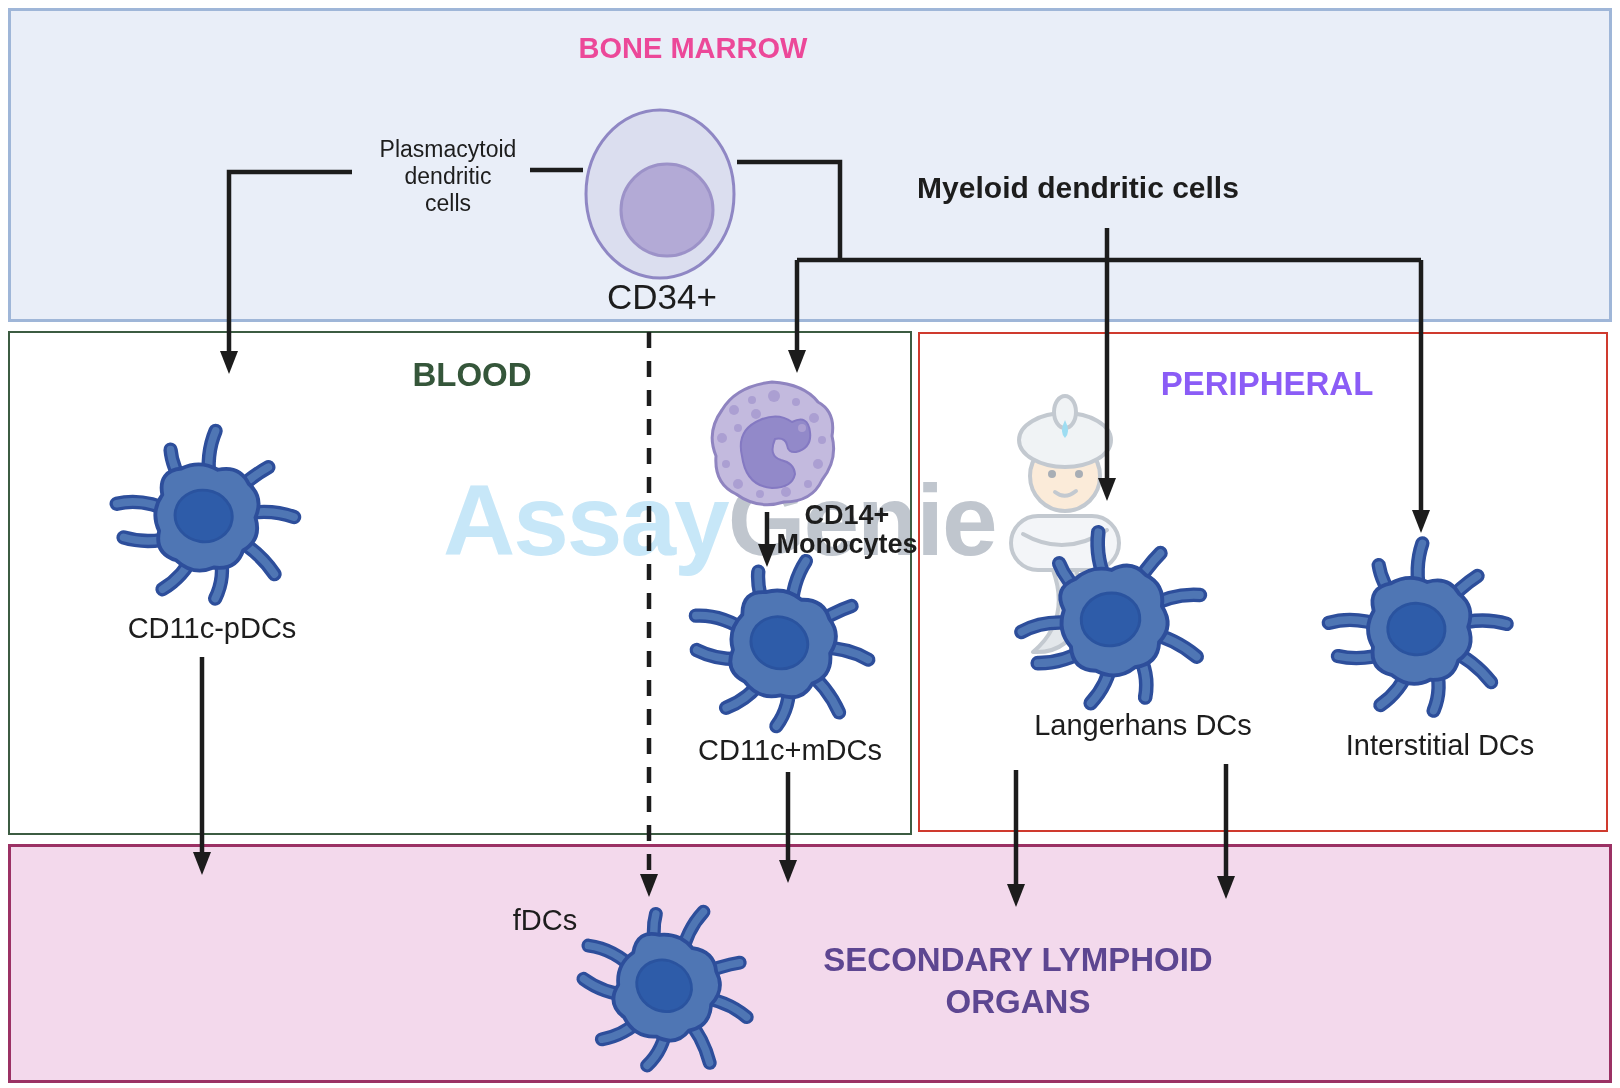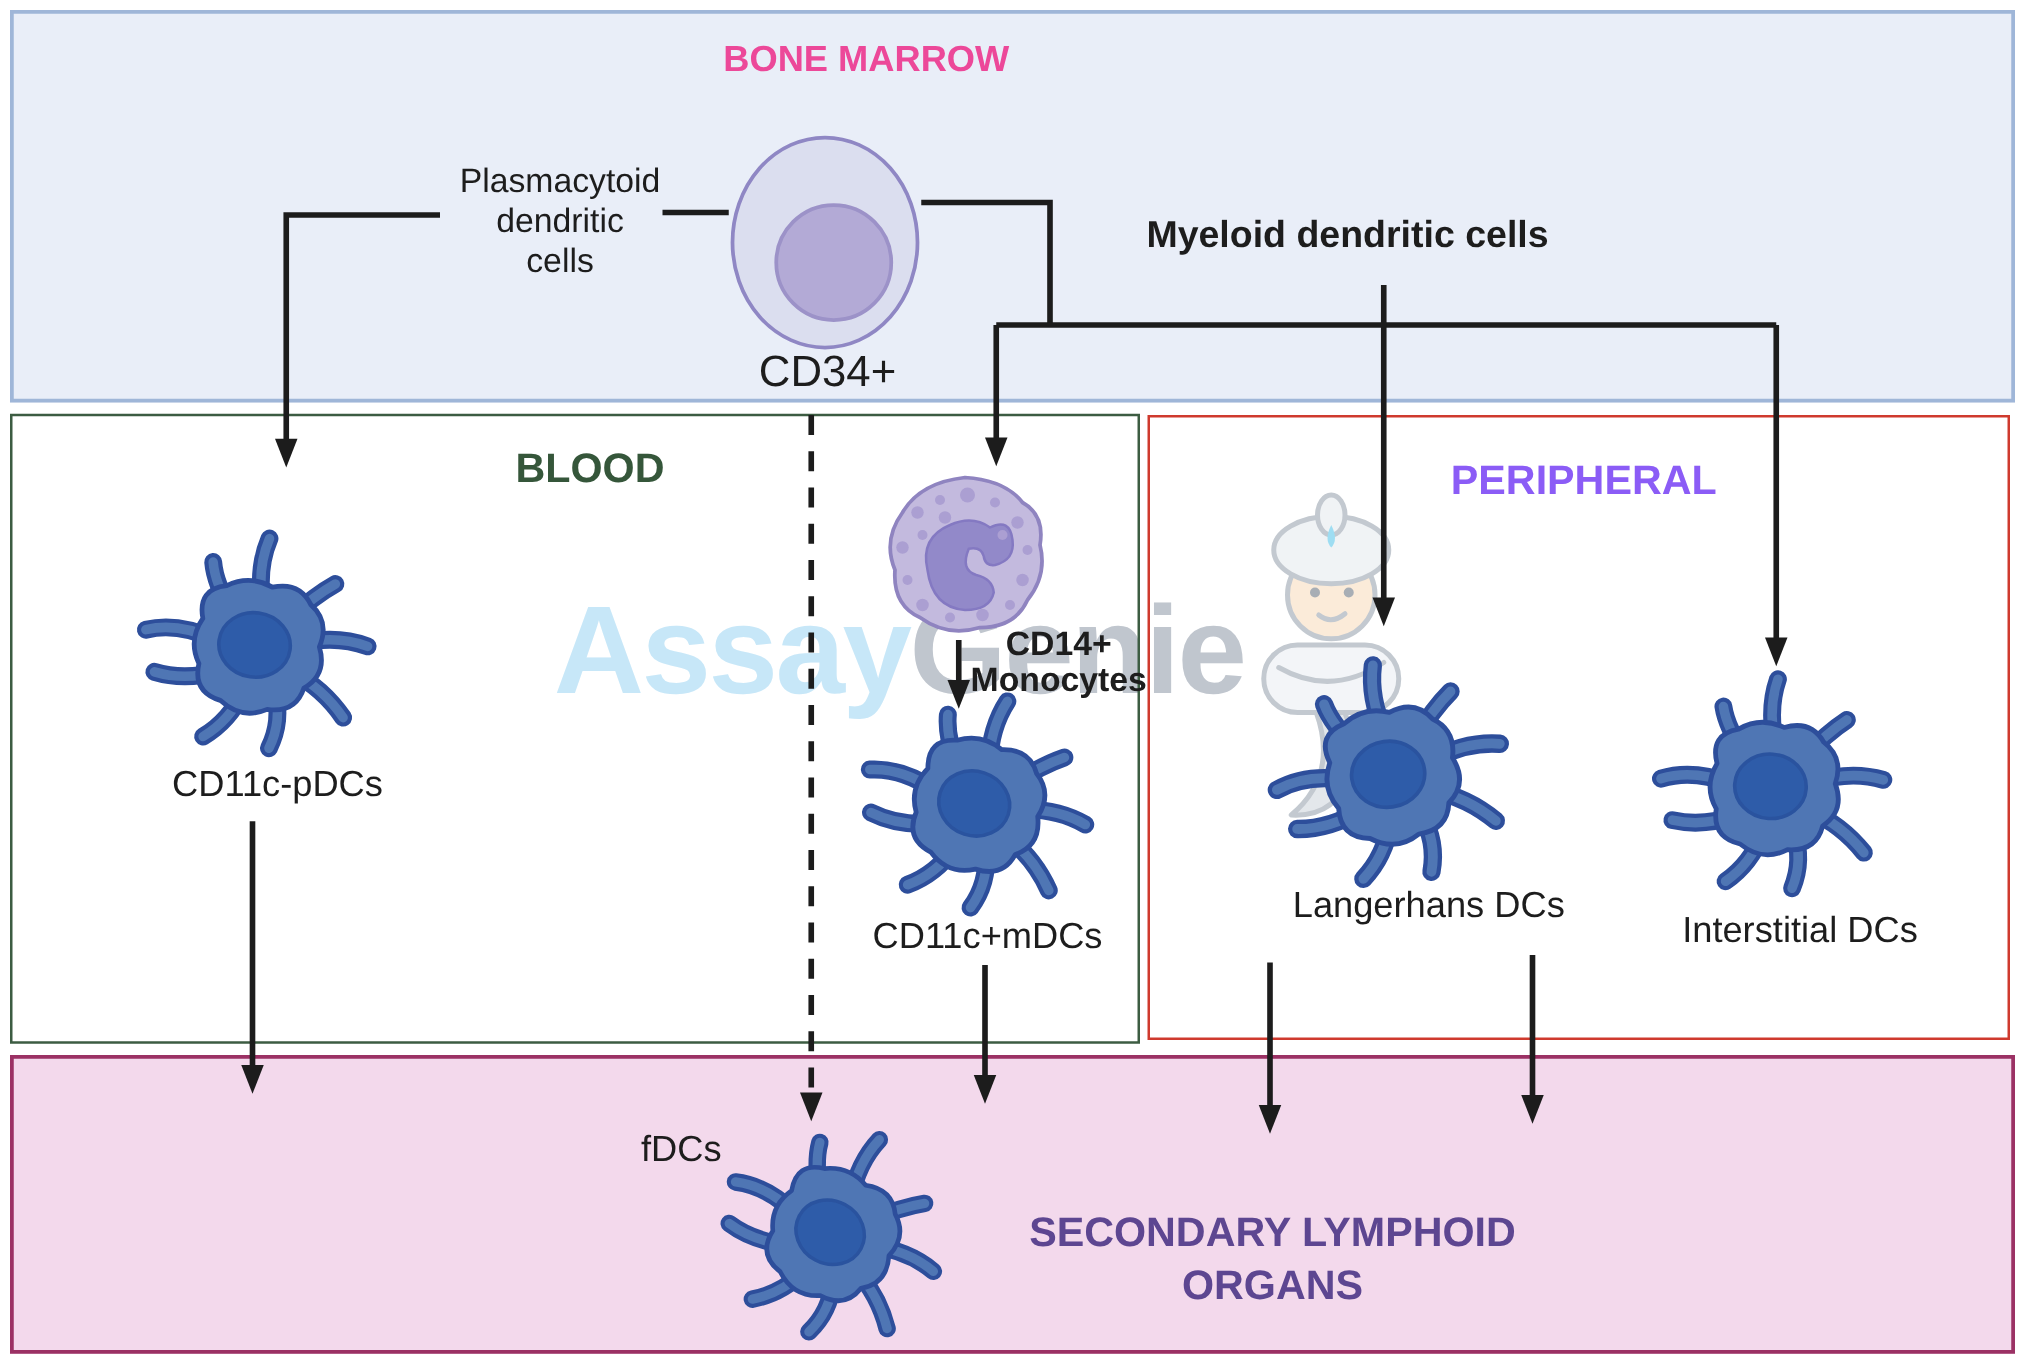--- a/index.html
+++ b/index.html
@@ -28,21 +28,21 @@
   .cell{z-index:5;}
   
   .lbl{
     position:absolute;z-index:6;transform:translate(-50%,-50%);
     color:#1d1d1d;font-size:29px;white-space:nowrap;text-align:center;line-height:1.12;
   }
   #bone-marrow-title{font-size:29px;font-weight:bold;color:#ec4899;}
   #blood-title{font-size:33px;font-weight:bold;color:#35563a;margin-left:36px;}
   #peripheral-title{font-size:33px;font-weight:bold;color:#8b5cf6;line-height:1.27;}
   #lymphoid-title{font-size:33px;font-weight:bold;color:#5d4691;line-height:1.27;}
-  #plasmacytoid-label{font-size:27px;line-height:1.18;text-align:center;}
+  #plasmacytoid-label{font-size:23px;line-height:1.18;text-align:center;}
   #myeloid-label{font-size:30px;font-weight:bold;}
   #cd34-label{font-size:35px;}
   #cd14-label{font-size:27px;font-weight:bold;line-height:1.08;}
 </style>
 </head>
 <body>
 
 <div id="stage">
 
   <svg width="0" height="0" style="position:absolute" aria-hidden="true">
@@ -171,38 +171,38 @@
     </svg>
   <svg class="abs cell" style="left:664px;top:990px;width:205px;height:205px;transform:translate(-50%,-50%) rotate(28deg);" viewBox="-110 -110 220 220">
       <use href="#dcCell"></use>
     </svg>
 
   <div class="lbl" id="bone-marrow-title" style="left:693px;top:48px;">BONE MARROW</div>
   <div class="lbl" id="blood-title" style="left:436px;top:375px;">BLOOD</div>
   <div class="lbl" id="peripheral-title" style="left:1267px;top:384px;">
     <div>PERIPHERAL</div>
   </div>
-  <div class="lbl" id="lymphoid-title" style="left:1018px;top:981px;margin-top:26px;">
+  <div class="lbl" id="lymphoid-title" style="left:1018px;top:981px;">
     <div>SECONDARY LYMPHOID</div>
     <div>ORGANS</div>
   </div>
 
   <div class="lbl" id="plasmacytoid-label" style="left:448px;top:177px;">
     <div>Plasmacytoid</div>
     <div>dendritic</div>
     <div>cells</div>
   </div>
 
   <div class="lbl" id="cd34-label" style="left:662px;top:297px;">CD34+</div>
   <div class="lbl" id="myeloid-label" style="left:1078px;top:188px;">Myeloid dendritic  cells</div>
 
   <div class="lbl" id="cd14-label" style="left:847px;top:530px;">
     <div>CD14+</div>
     <div>Monocytes</div>
   </div>
 
-  <div class="lbl" style="left:222px;top:628px;">CD11c-pDCs</div>
+  <div class="lbl" style="left:212px;top:628px;">CD11c-pDCs</div>
   <div class="lbl" style="left:790px;top:750px;">CD11c+mDCs</div>
   <div class="lbl" style="left:1143px;top:725px;">Langerhans DCs</div>
   <div class="lbl" style="left:1440px;top:745px;">Interstitial DCs</div>
   <div class="lbl" style="left:545px;top:920px;">fDCs</div>
 
 </div>
 
 </body></html>

